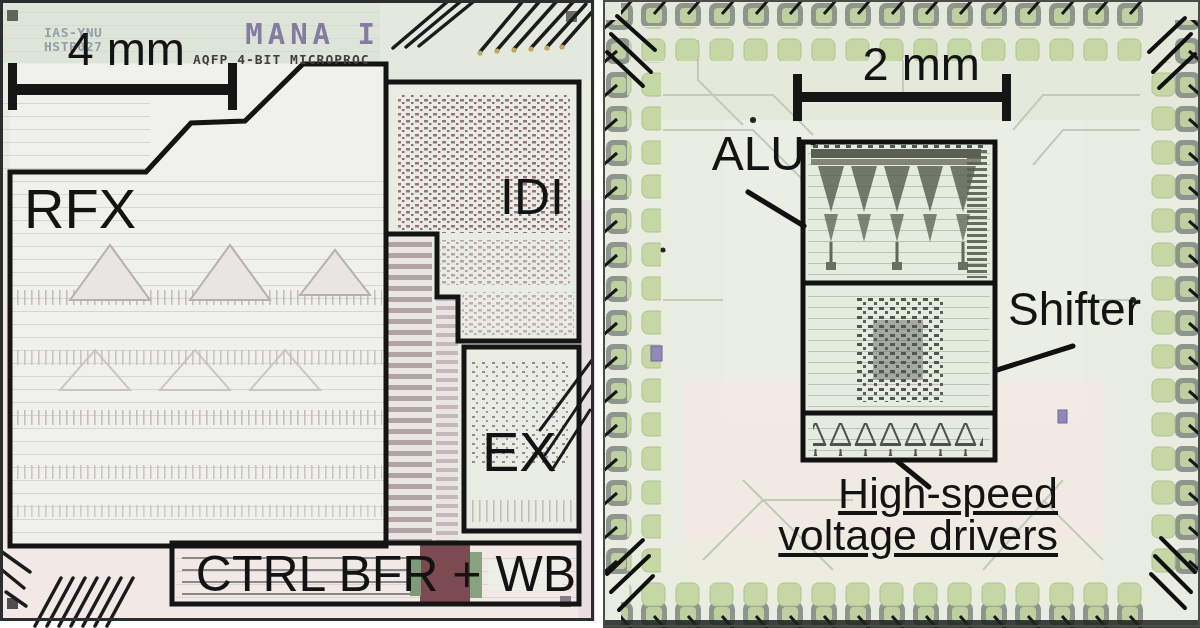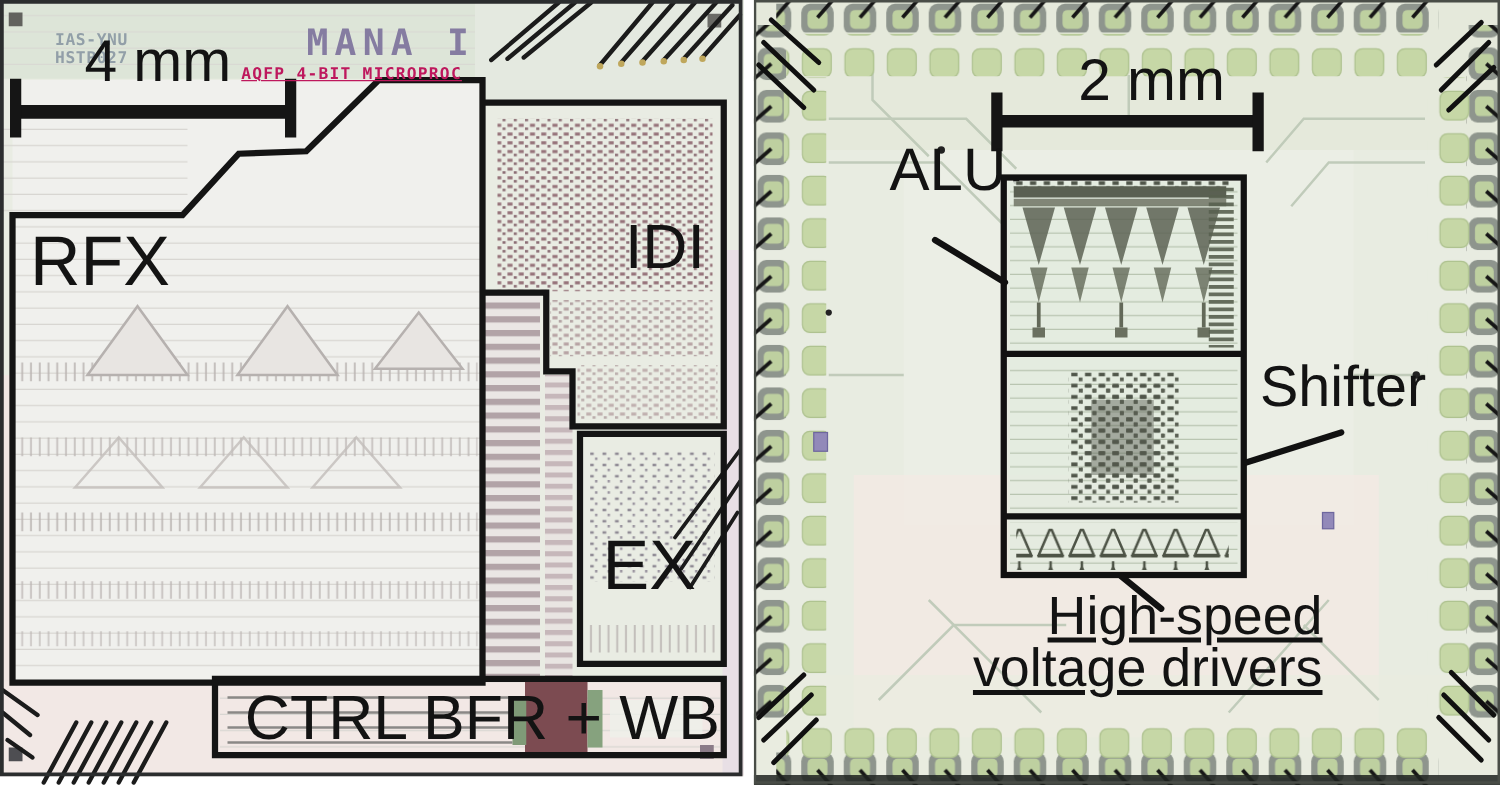--- a/index.html
+++ b/index.html
@@ -9,27 +9,27 @@
   #left-panel{left:0;width:595px;}
   #right-panel{left:603px;width:597px;}
   svg{position:absolute;left:0;top:0;}
   .lbl{position:absolute;color:#131313;font-family:"Liberation Sans",sans-serif;
        white-space:nowrap;line-height:1;}
   .ctr{text-align:right;}
   .chipprint{font-family:"DejaVu Sans Mono","Liberation Mono",monospace;font-weight:bold;}
   #id-block{left:44px;top:26px;font-size:13px;line-height:14px;color:#929fa8;letter-spacing:.5px;}
   #scale-left-text{left:45px;top:25px;width:140px;font-size:47px;}
   #chip-title{left:180px;top:20px;width:200px;font-size:29px;letter-spacing:5px;color:#857ca1;}
-  #chip-subtitle{left:193px;top:53px;width:176px;font-size:13px;letter-spacing:1px;color:#be185d;text-decoration:underline;}
+  #chip-subtitle{left:193px;top:53px;width:176px;font-size:13px;letter-spacing:1px;color:#404040;}
   #label-rfx{left:24px;top:181px;font-size:56px;}
   #label-idi{left:500px;top:172px;font-size:50px;}
   #label-ex{left:482px;top:424px;font-size:56px;}
   #label-ctrl{left:176px;top:549px;width:400px;font-size:50px;}
   #scale-right-text{left:217px;top:40px;width:160px;font-size:47px;}
-  #label-alu{left:62px;top:113px;width:140px;font-size:48px;}
+  #label-alu{left:62px;top:130px;width:140px;font-size:48px;}
   #label-shifter{left:405px;top:286px;font-size:46px;}
   #label-drivers{left:125px;top:472px;width:330px;font-size:43px;line-height:42px;text-decoration:underline;}
 </style>
 </head>
 <body>
 
 <div id="fig">
 
   <div class="panel" id="left-panel">
     <svg width="595" height="628" viewBox="0 0 595 628">

